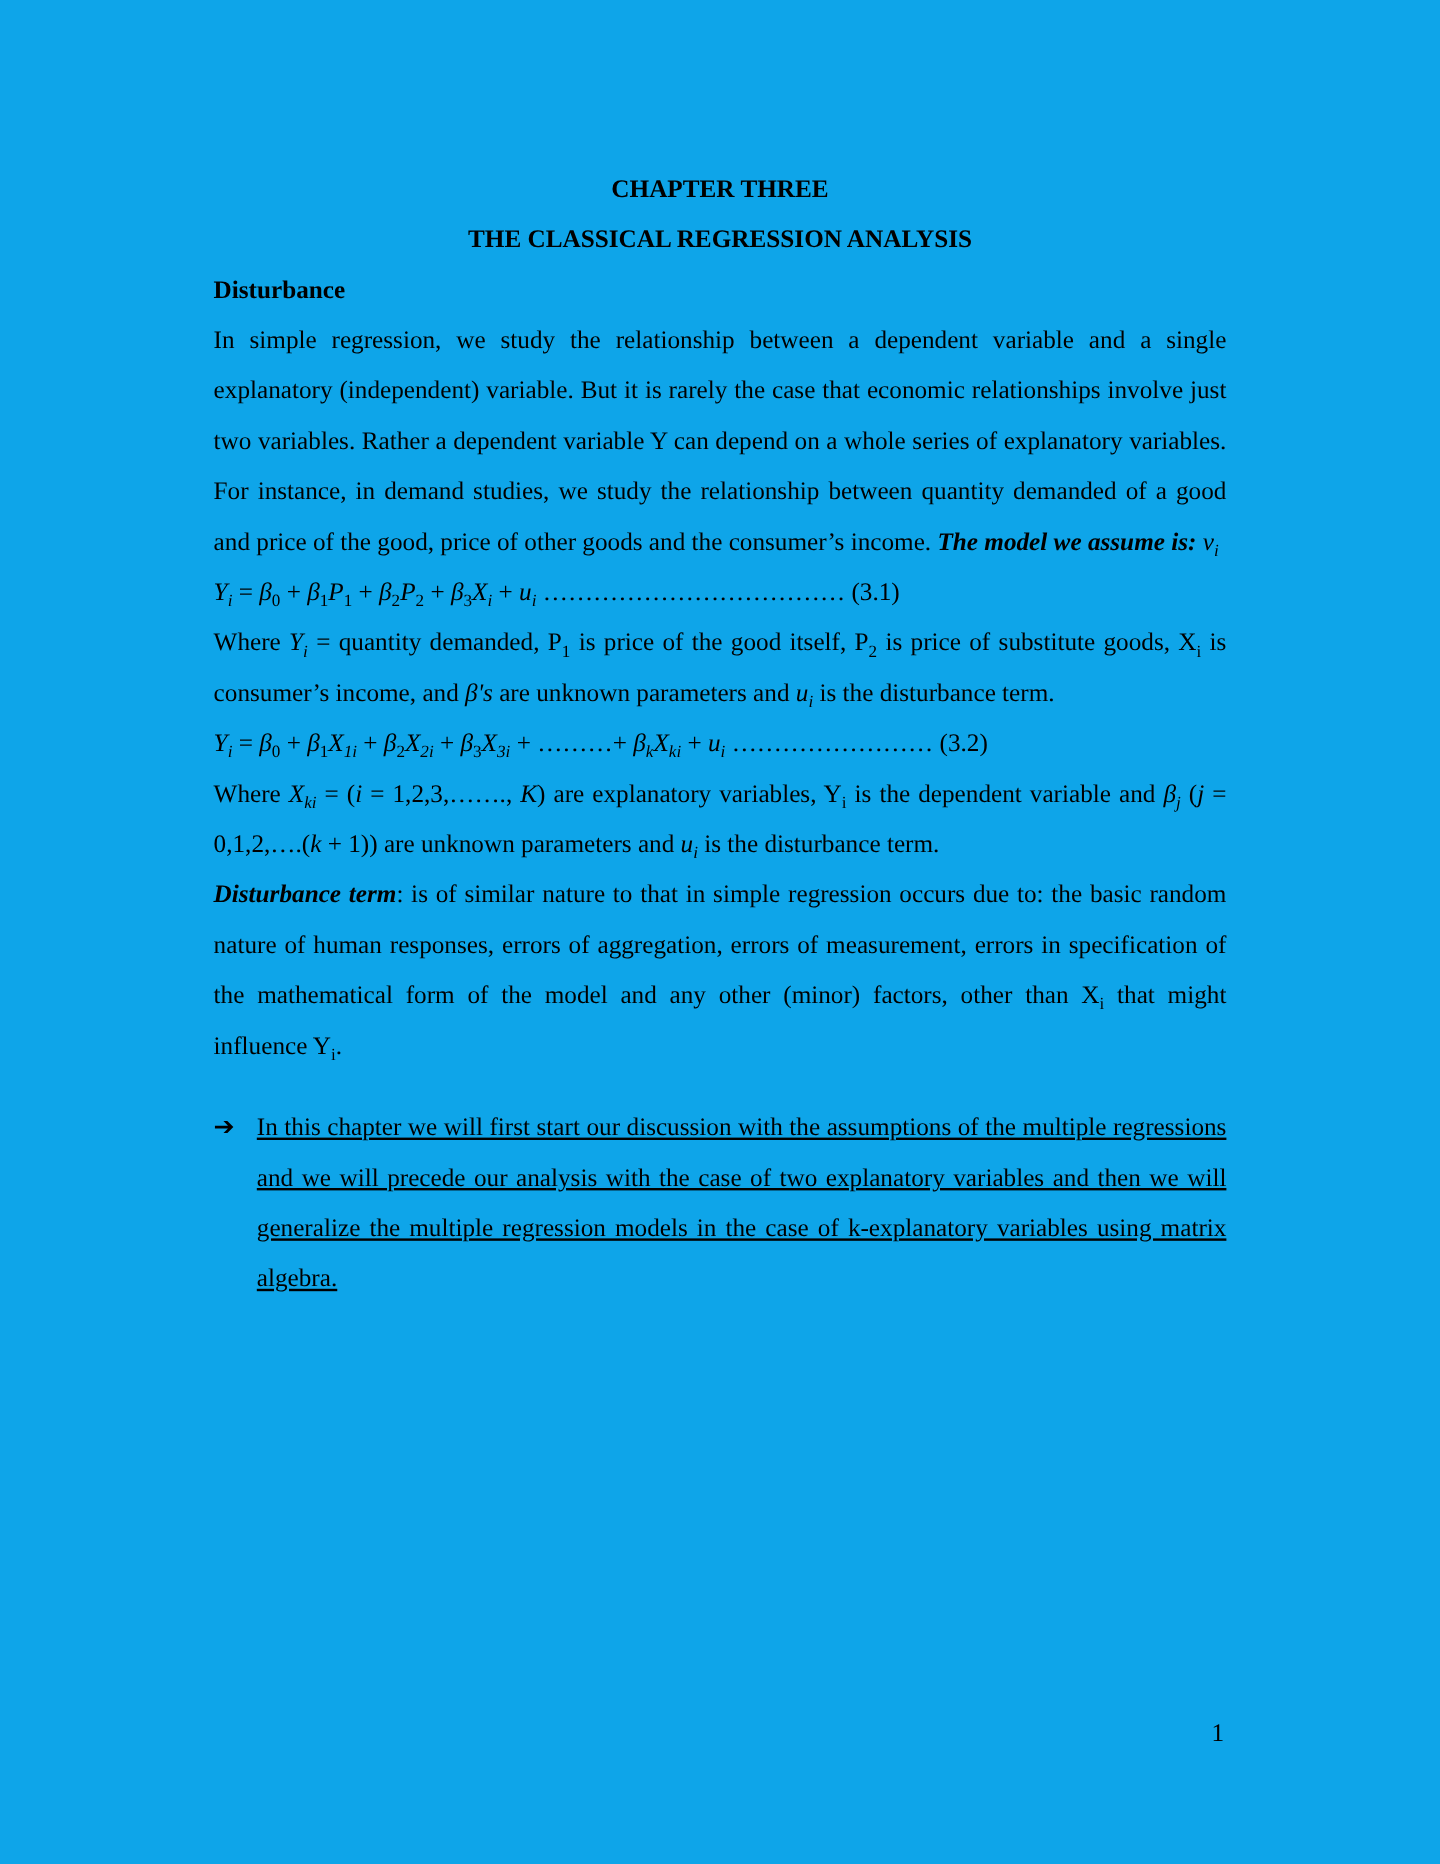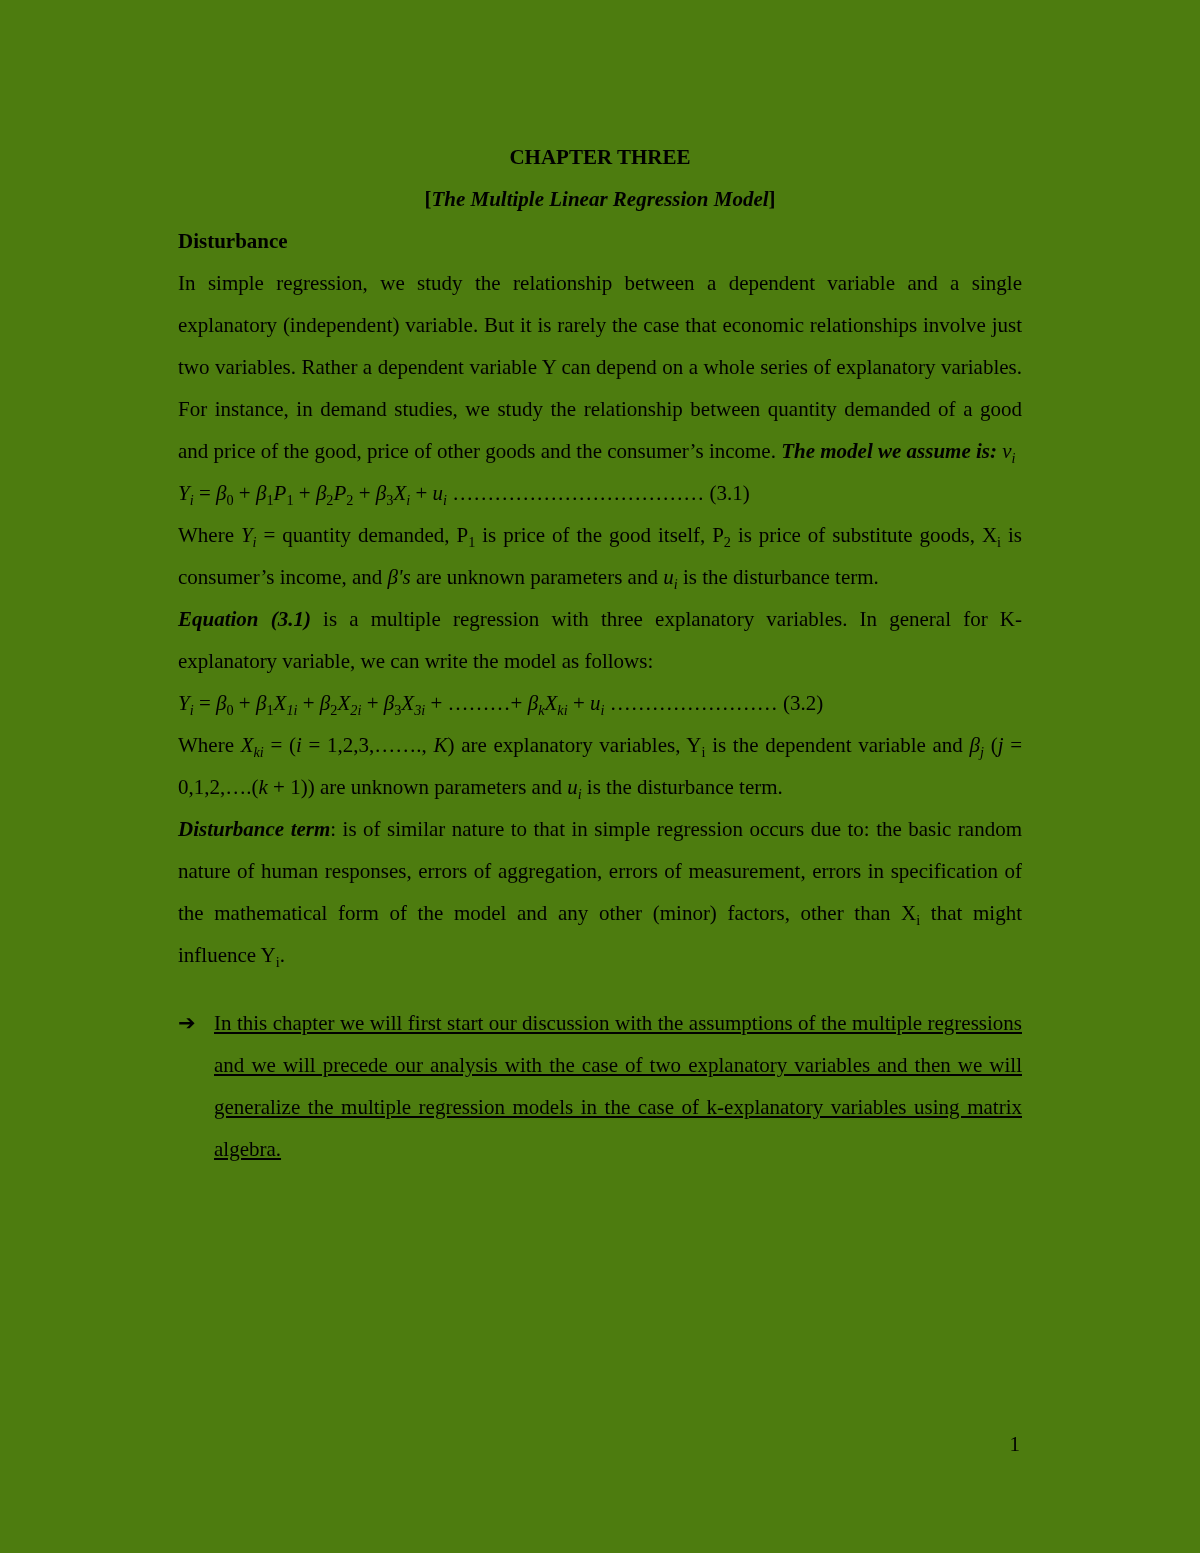--- a/index.html
+++ b/index.html
@@ -5,21 +5,21 @@
   html, body {
     margin: 0;
     padding: 0;
     background: #ffffff;
   }
   .page {
     position: relative;
     width: 1200px;
     height: 1553px;
     margin: 0 auto;
-    background: #4d7c0f;
+    background: #0ea5e9;
     color: #000000;
     font-family: "Liberation Serif", "DejaVu Serif", serif;
     font-size: 21px;
     line-height: 2.0;
     box-sizing: border-box;
     padding: 136px 178px 0 178px;
     overflow: hidden;
   }
   .center { text-align: center; }
   .b  { font-weight: 700; }
@@ -55,32 +55,31 @@
     bottom: 88px;
   }
 </style>
 </head>
 <body>
 
 <div class="page">
 
   <div class="doc-title center">CHAPTER THREE</div>
 
+  <div class="doc-title center">THE CLASSICAL REGRESSION ANALYSIS</div>
 
-  <div class="center"><span class="b">[</span><span class="bi">The Multiple Linear Regression Model</span><span class="b">]</span></div>
 
   <div class="heading">Disturbance</div>
 
   <p class="para"><span>In simple regression, we study the relationship between a dependent variable and a single explanatory (independent) variable. But it is rarely the case that economic relationships involve just two variables.  Rather a dependent variable Y can depend on a whole series of explanatory variables. For instance, in demand studies, we study the relationship between quantity demanded of a good and price of the good, price of other goods and the consumer’s income. </span><span class="bi">The model we assume is: </span><span class="i">v</span><sub class="isub">i</sub></p>
 
   <div class="equation"><span class="i">Y</span><sub class="isub">i</sub><span> = </span><span class="i">β</span><sub class="sub">0</sub><span> + </span><span class="i">β</span><sub class="sub">1</sub><span class="i">P</span><sub class="sub">1</sub><span> + </span><span class="i">β</span><sub class="sub">2</sub><span class="i">P</span><sub class="sub">2</sub><span> + </span><span class="i">β</span><sub class="sub">3</sub><span class="i">X</span><sub class="isub">i</sub><span> + </span><span class="i">u</span><sub class="isub">i</sub><span> ……………………………… (3.1)</span></div>
 
   <p class="para"><span>Where </span><span class="i">Y</span><sub class="isub">i</sub><span> = quantity demanded, P</span><sub class="sub">1</sub><span> is price of the good itself, P</span><sub class="sub">2</sub><span> is price of substitute goods, X</span><sub class="sub">i</sub><span> is consumer’s income, and </span><span class="i">β's </span><span>are unknown parameters and </span><span class="i">u</span><sub class="isub">i</sub><span> is the disturbance term.</span></p>
 
-  <p class="para"><span class="bi">Equation (3.1)</span><span> is a multiple regression with three explanatory variables. In general for K-explanatory variable, we can write the model as follows:</span></p>
 
   <div class="equation"><span class="i">Y</span><sub class="isub">i</sub><span> = </span><span class="i">β</span><sub class="sub">0</sub><span> + </span><span class="i">β</span><sub class="sub">1</sub><span class="i">X</span><sub class="isub">1i</sub><span> + </span><span class="i">β</span><sub class="sub">2</sub><span class="i">X</span><sub class="isub">2i</sub><span> + </span><span class="i">β</span><sub class="sub">3</sub><span class="i">X</span><sub class="isub">3i</sub><span> + ………+ </span><span class="i">β</span><sub class="isub">k</sub><span class="i">X</span><sub class="isub">ki</sub><span> + </span><span class="i">u</span><sub class="isub">i</sub><span> …………………… (3.2)</span></div>
 
   <p class="para"><span>Where </span><span class="i">X</span><sub class="isub">ki</sub><span> = (</span><span class="i">i</span><span> = 1,2,3,……., </span><span class="i">K</span><span>) are explanatory variables, Y</span><sub class="sub">i</sub><span> is the dependent variable and </span><span class="i">β</span><sub class="isub">j</sub><span> (</span><span class="i">j</span><span> = 0,1,2,….(</span><span class="i">k</span><span> + 1)) are unknown parameters and </span><span class="i">u</span><sub class="isub">i</sub><span> is the disturbance term.</span></p>
 
   <p class="para spaced"><span class="bi">Disturbance term</span><span>: is of similar nature to that in simple regression occurs due to: the basic random nature of human responses, errors of aggregation, errors of measurement, errors in specification of the mathematical form of the model and any other (minor) factors, other than X</span><sub class="sub">i</sub><span> that might influence Y</span><sub class="sub">i</sub><span>.</span></p>
 
   <div class="bullet">
     <span class="marker">➔</span>
     <p class="para bullet-text"><span>In this chapter we will first start our discussion with the assumptions of the multiple regressions and we will precede our analysis with the case of two explanatory variables and then we will generalize the multiple regression models in the case of k-explanatory variables using matrix algebra.</span></p>

